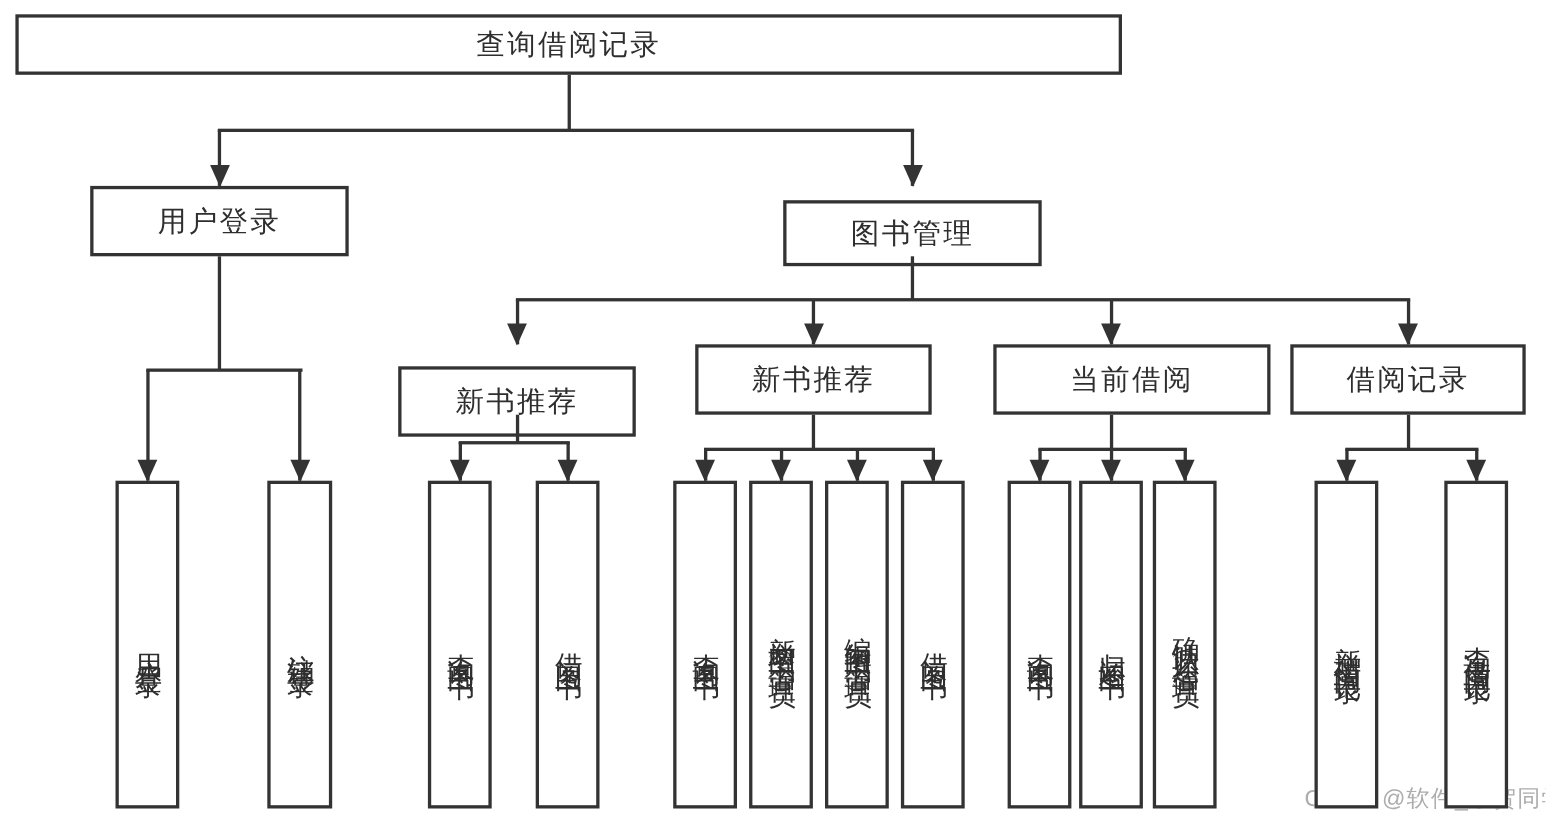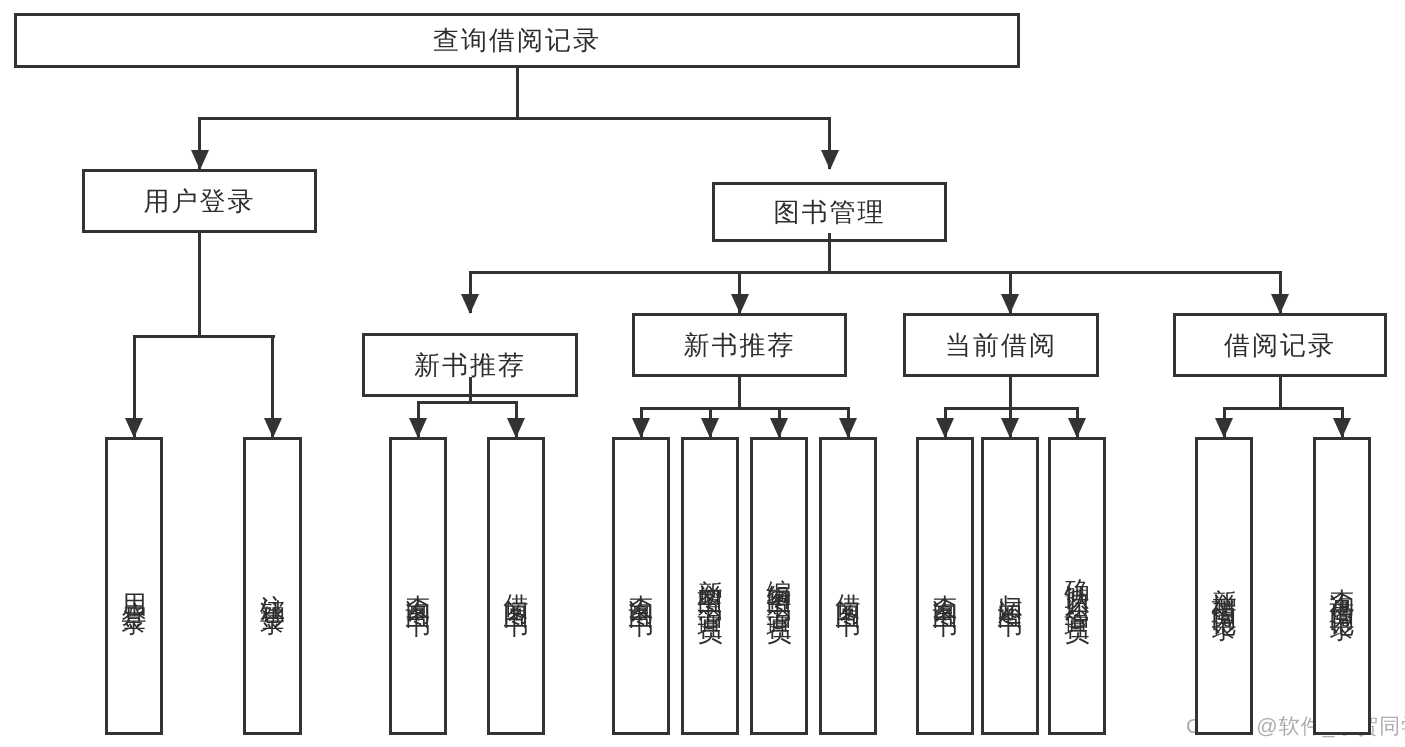--- a/index.html
+++ b/index.html
@@ -59,21 +59,21 @@
     </div>
     <div class="node h" style="left: 712px; top: 169px; width: 235px; height: 60px; margin-top: 13px;">
       <span>图书管理</span>
     </div>
     <div class="node h" style="left: 362px; top: 313px; width: 216px; height: 64px; margin-top: 20px;">
       <span>新书推荐</span>
     </div>
     <div class="node h" style="left: 632px; top: 313px; width: 215px; height: 64px;">
       <span>新书推荐</span>
     </div>
-    <div class="node h" style="left: 903px; top: 313px; width: 196px; height: 64px;">
+    <div class="node h" style="left: 903px; top: 313px; width: 252px; height: 64px;">
       <span>当前借阅</span>
     </div>
     <div class="node h" style="left: 1173px; top: 313px; width: 214px; height: 64px;">
       <span>借阅记录</span>
     </div>
     <div class="node v" style="left: 105px; top: 437px; width: 58px; height: 298px;">
       <span class="vtext">用户登录</span>
     </div>
     <div class="node v" style="left: 243px; top: 437px; width: 59px; height: 298px;">
       <span class="vtext">注销登录</span>

